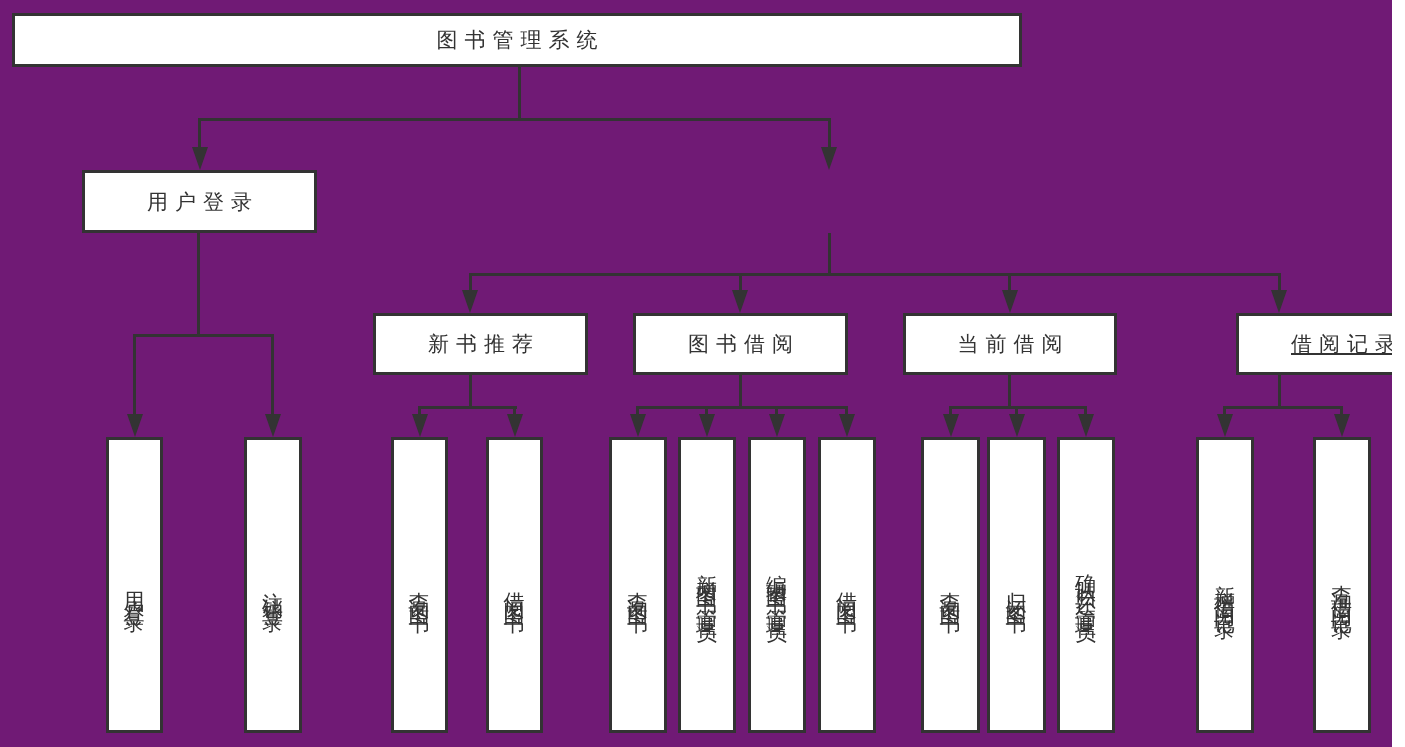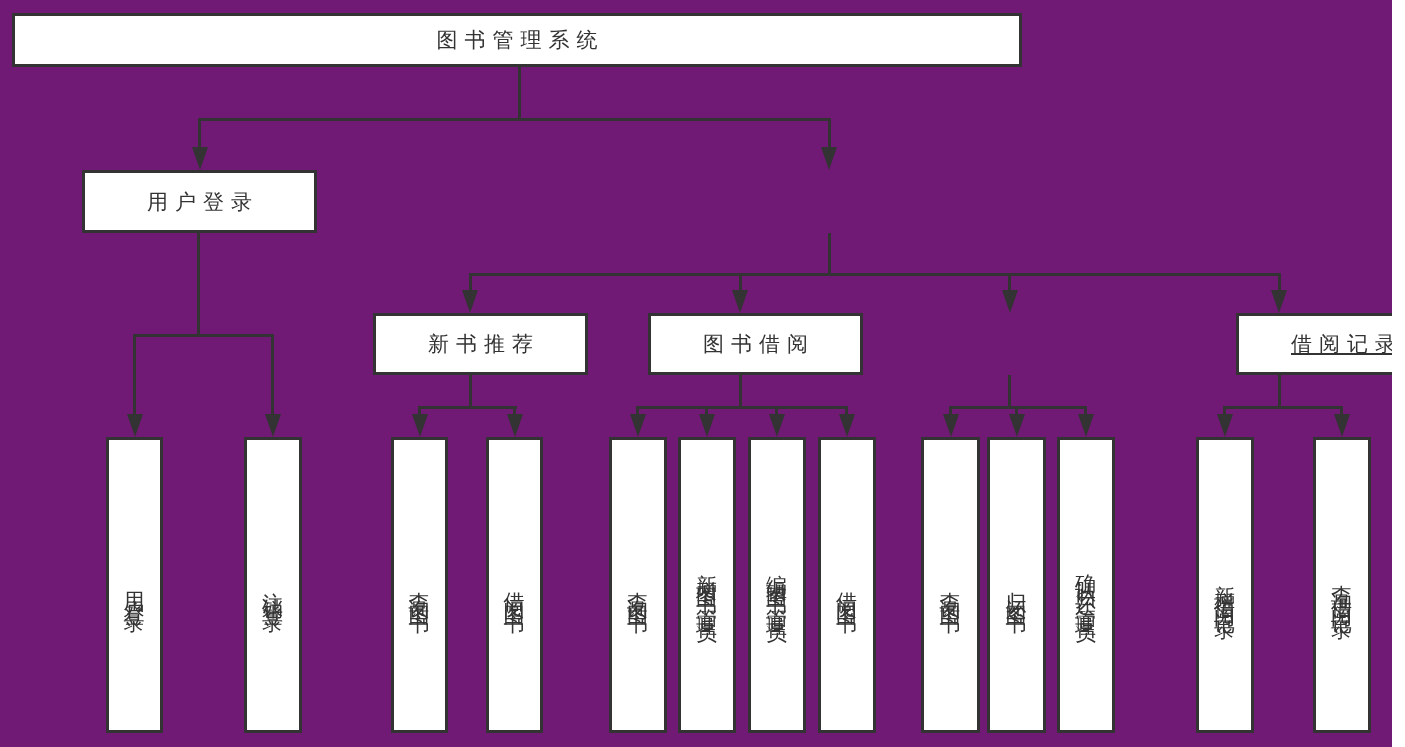--- a/index.html
+++ b/index.html
@@ -97,22 +97,25 @@
     <span>图书管理系统</span>
   </div>
 
   <div class="node" style="left:82px; top:170px; width:235px; height:63px;">
     <span>用户登录</span>
   </div>
 
   <div class="node" style="left:355px; top:313px; width:215px; height:62px;margin-left:18px;">
     <span>新书推荐</span>
   </div>
-  <div class="node" style="left:648px; top:313px; width:215px; height:62px;">
+  <div class="node" style="left:633px; top:313px; width:215px; height:62px;">
     <span>图书借阅</span>
+  </div>
+  <div class="node" style="left:903px; top:313px; width:214px; height:62px;">
+    <span>当前借阅</span>
   </div>
   <div class="node" style="left:1236px; top:313px; width:215px; height:62px;text-decoration:underline;">
     <span>借阅记录</span>
   </div>
 
   <div class="node leaf" style="left:106px; top:437px; width:57px; height:296px;">
     <span class="vtext">用户登录</span>
   </div>
   <div class="node leaf" style="left:244px; top:437px; width:58px; height:296px;">
     <span class="vtext">注销登录</span>

